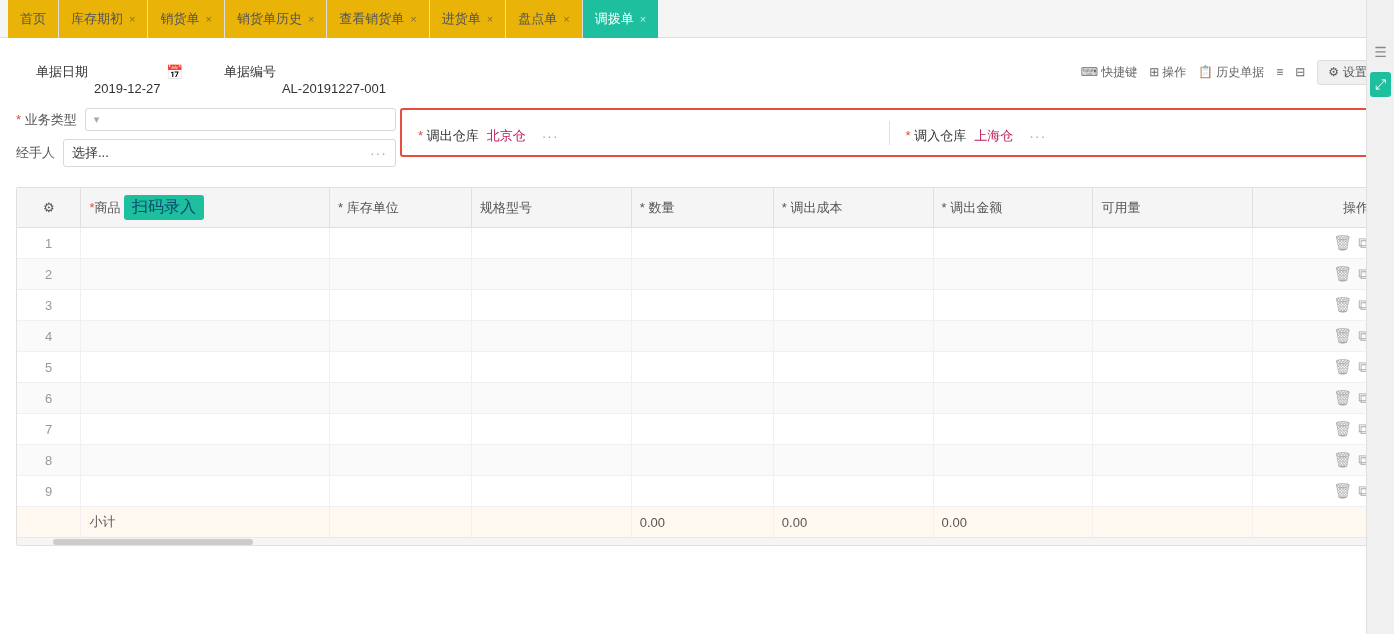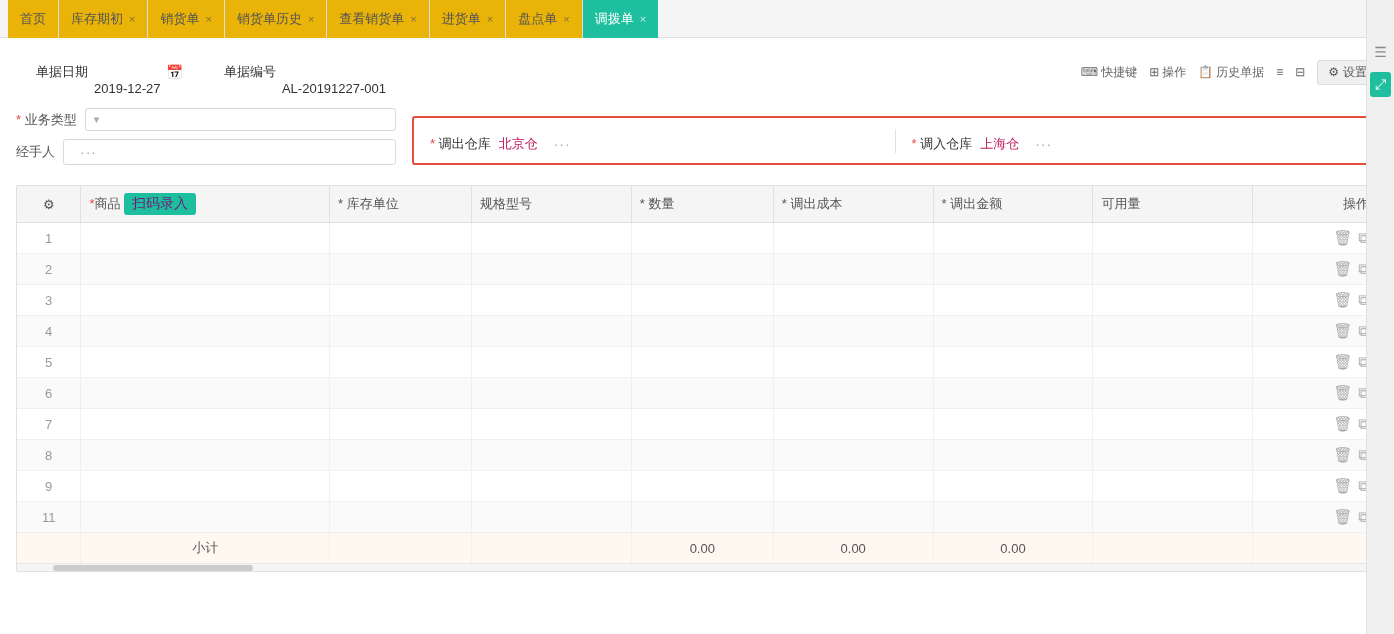--- a/index.html
+++ b/index.html
@@ -99,22 +99,22 @@
       font-size: 12px;
       color: #555;
       display: flex;
       align-items: center;
       gap: 4px;
     }
 
     
     .form-section {
       display: flex;
-      align-items: center;
-      gap: 16px;
+      align-items: flex-start;
+      gap: 4px;
       margin-bottom: 12px;
     }
     .form-left {
       width: 380px;
       flex-shrink: 0;
     }
     .form-right-box {
       flex: 1;
       border: 2px solid #e74c3c;
       border-radius: 3px;
@@ -193,42 +193,42 @@
       font-size: 13px;
       color: #555;
       border-right: 1px solid #e0e0e0;
       white-space: nowrap;
       overflow: hidden;
     }
     thead th:last-child { border-right: none; }
     tbody tr {
       border-bottom: 1px solid #f0f0f0;
     }
-    tbody tr:last-child { border-bottom: none; text-align: center; }
+    tbody tr:last-child { border-bottom: none; }
     tbody tr:nth-child(odd) { background: #fff; }
     tbody tr:nth-child(even) { background: #fafafa; }
     tbody td {
       padding: 6px 8px;
       font-size: 13px;
       border-right: 1px solid #f0f0f0;
       color: #555;
       white-space: nowrap;
       overflow: hidden;
     }
     tbody td:last-child { border-right: none; }
     .row-num { color: #999; text-align: center; width: 32px; }
     .subtotal-row td { background: #fff8f0 !important; font-weight: 500; }
 
     .scan-btn {
       background: #1dbf9e;
-      color: #701a75;
+      color: #0c4a6e;
       border: none;
       border-radius: 3px;
       padding: 2px 8px;
-      font-size: 14px;
+      font-size: 16px;
       cursor: pointer;
     }
 
     .action-icons {
       display: flex;
       gap: 6px;
       justify-content: flex-end;
       align-items: center;
     }
     .action-icon {
@@ -369,20 +369,21 @@
     <div class="form-left">
       <div class="field-row">
         <label><span class="required-star">*</span> 业务类型</label>
         <div class="field-select">
           <span class="chevron">▾</span>
         </div>
       </div>
       <div class="field-row">
         <label>经手人</label>
         <div class="field-select">
+          <span class="select-val field-input-placeholder">选择...</span>
           <span class="more-btn">···</span>
         </div>
       </div>
     </div>
 
     <div class="form-right-box">
       <div class="form-field-group">
         <label><span class="required-star">*</span> 调出仓库</label>
         <span class="field-value">北京仓</span>
         <span class="more-btn">···</span>
@@ -556,36 +557,20 @@
           <td class="col-amount"></td>
           <td class="col-avail"></td>
           <td class="col-ops">
             <div class="action-icons">
               <span class="action-icon">🗑</span>
               <span class="action-icon">⧉</span>
             </div>
           </td>
         </tr>
 
-        <tr>
-          <td class="row-num col-seq">11</td>
-          <td class="col-product"></td>
-          <td class="col-unit"></td>
-          <td class="col-spec"></td>
-          <td class="col-qty"></td>
-          <td class="col-cost"></td>
-          <td class="col-amount"></td>
-          <td class="col-avail"></td>
-          <td class="col-ops">
-            <div class="action-icons">
-              <span class="action-icon">🗑</span>
-              <span class="action-icon">⧉</span>
-            </div>
-          </td>
-        </tr>
         <tr class="subtotal-row">
           <td class="col-seq"></td>
           <td class="col-product">小计</td>
           <td class="col-unit"></td>
           <td class="col-spec"></td>
           <td class="col-qty">0.00</td>
           <td class="col-cost">0.00</td>
           <td class="col-amount">0.00</td>
           <td class="col-avail"></td>
           <td class="col-ops"></td>

